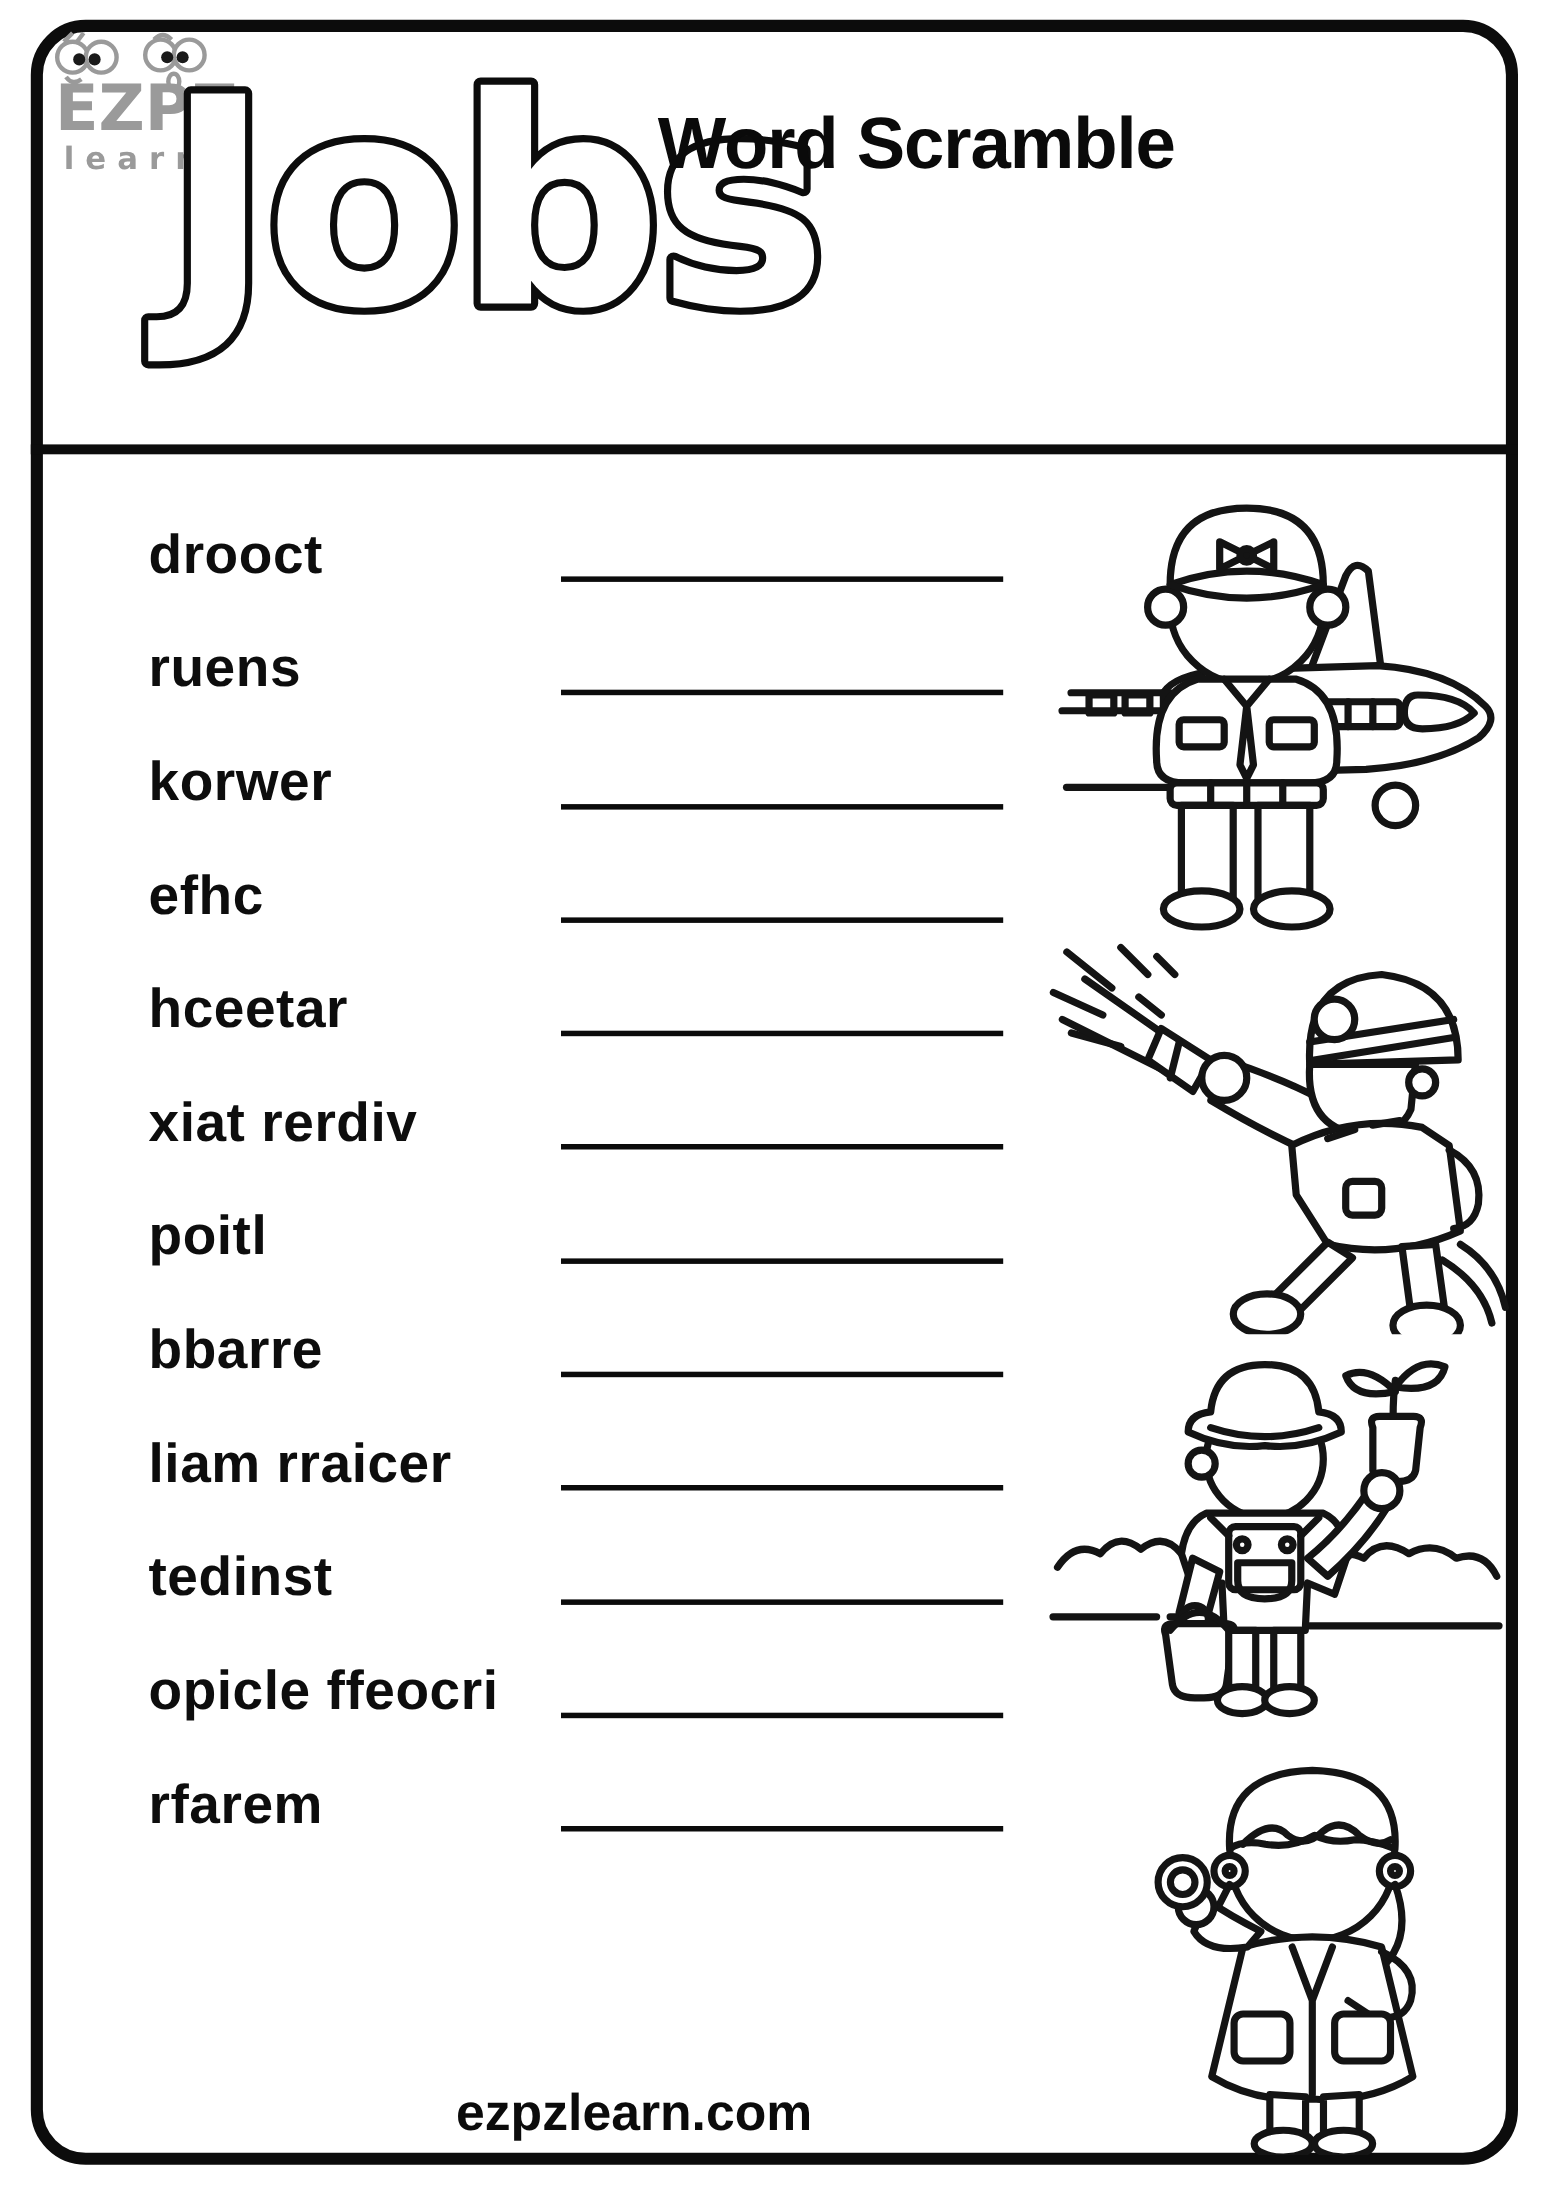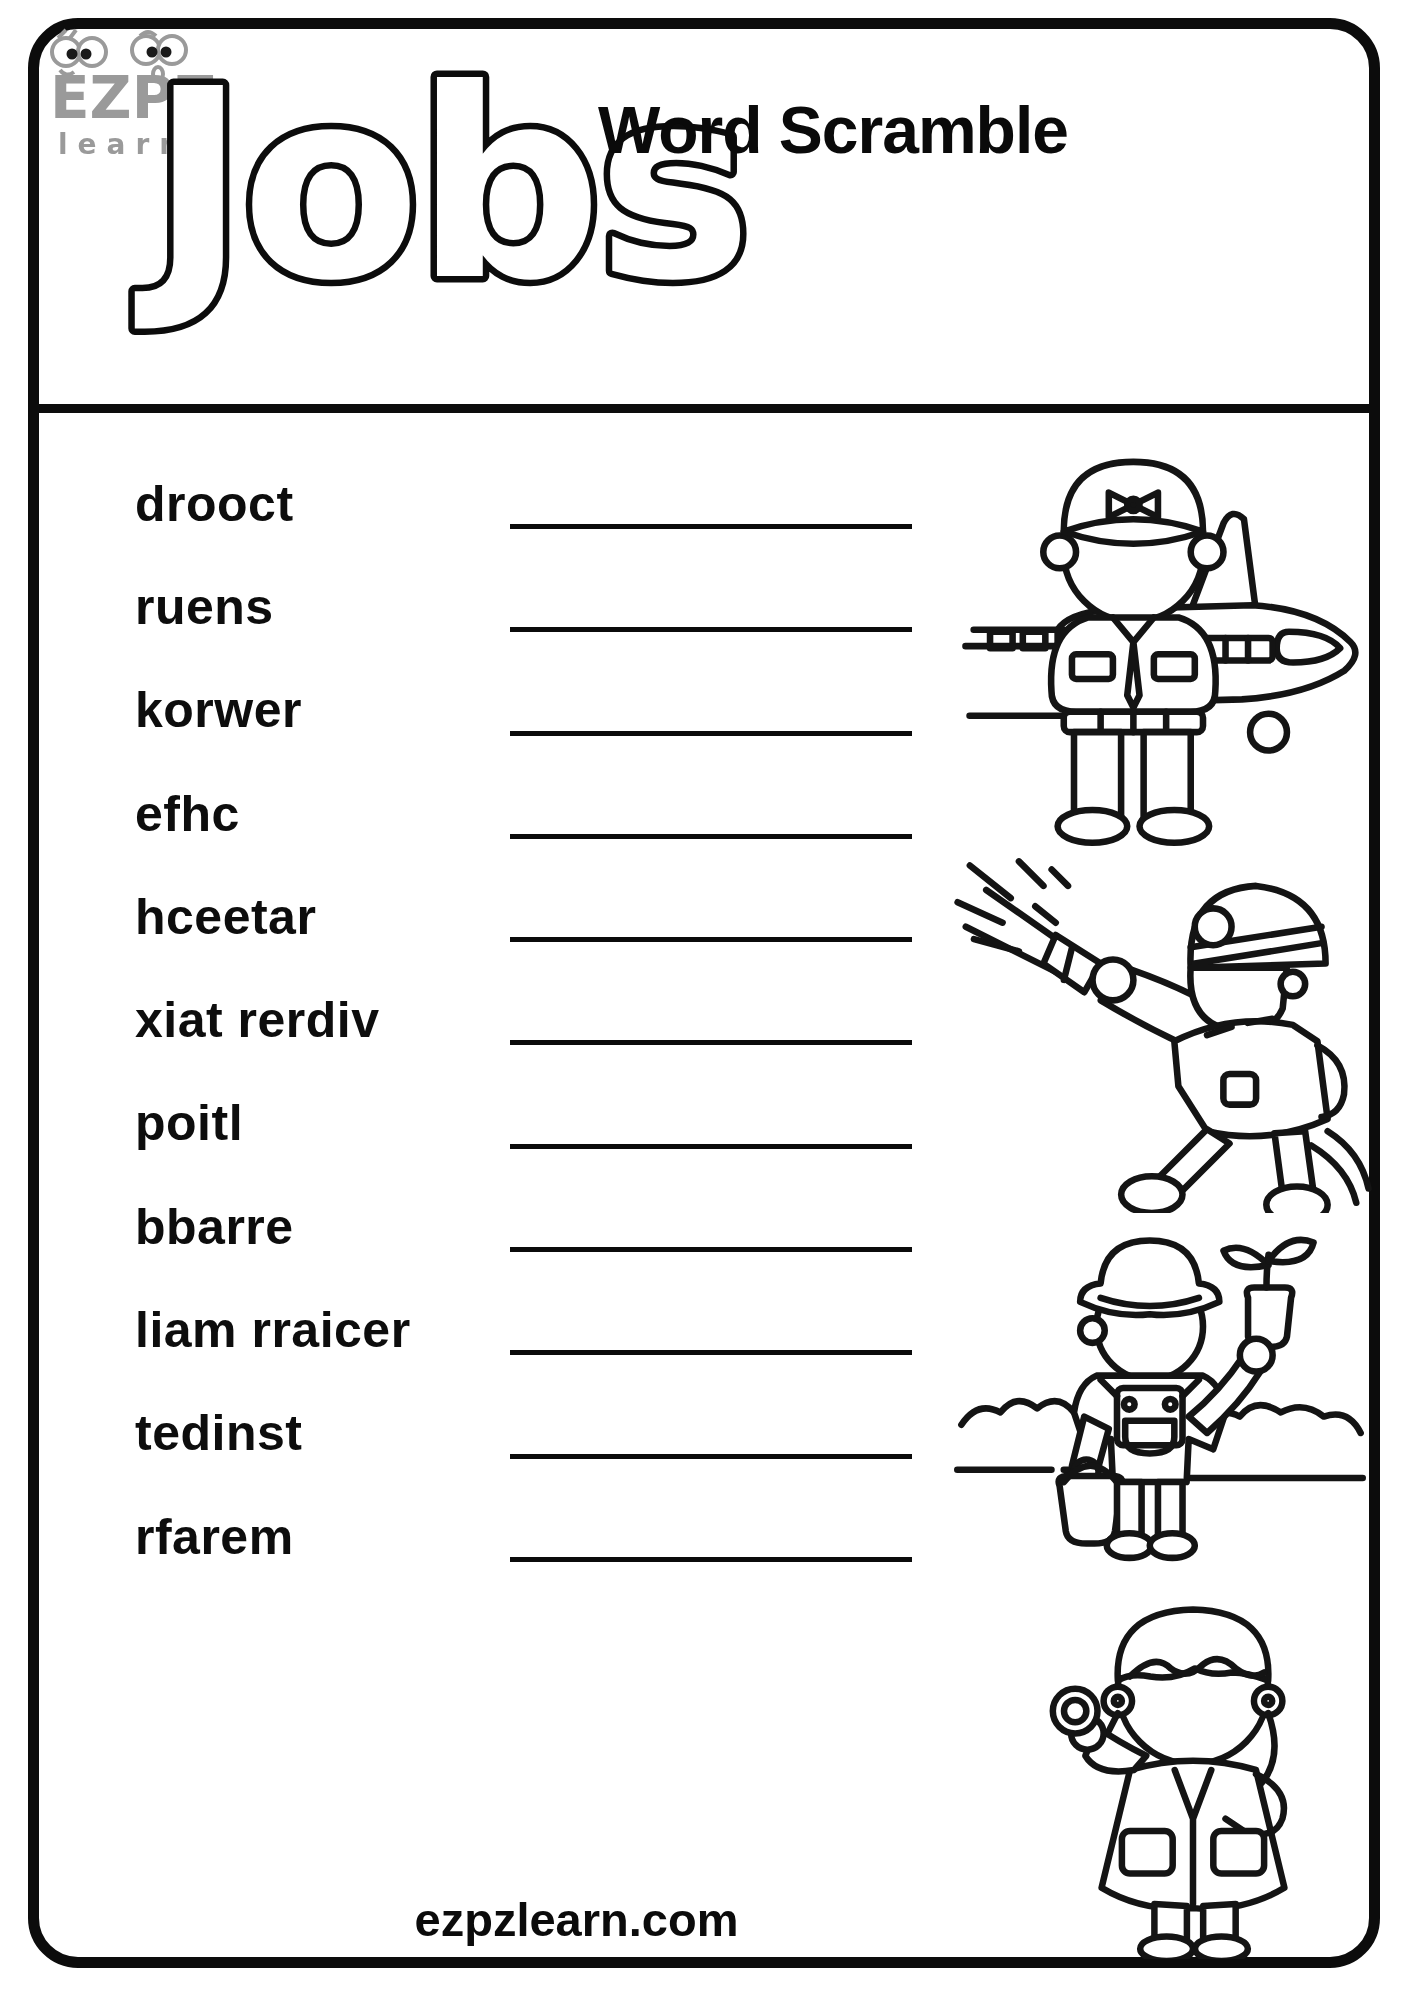--- a/index.html
+++ b/index.html
@@ -119,20 +119,24 @@
   <div class="row">
       <span class="word">bbarre</span>
       <span class="blank"></span>
     </div>
   <div class="row">
       <span class="word">liam rraicer</span>
       <span class="blank"></span>
     </div>
   <div class="row">
       <span class="word">tedinst</span>
+      <span class="blank"></span>
+    </div>
+  <div class="row">
+      <span class="word">opicle ffeocri</span>
       <span class="blank"></span>
     </div>
   <div class="row">
       <span class="word">rfarem</span>
       <span class="blank"></span>
     </div>
 </div>
 
 <svg class="abs pilot-illus illus" viewBox="0 0 210 202">
   <g>

